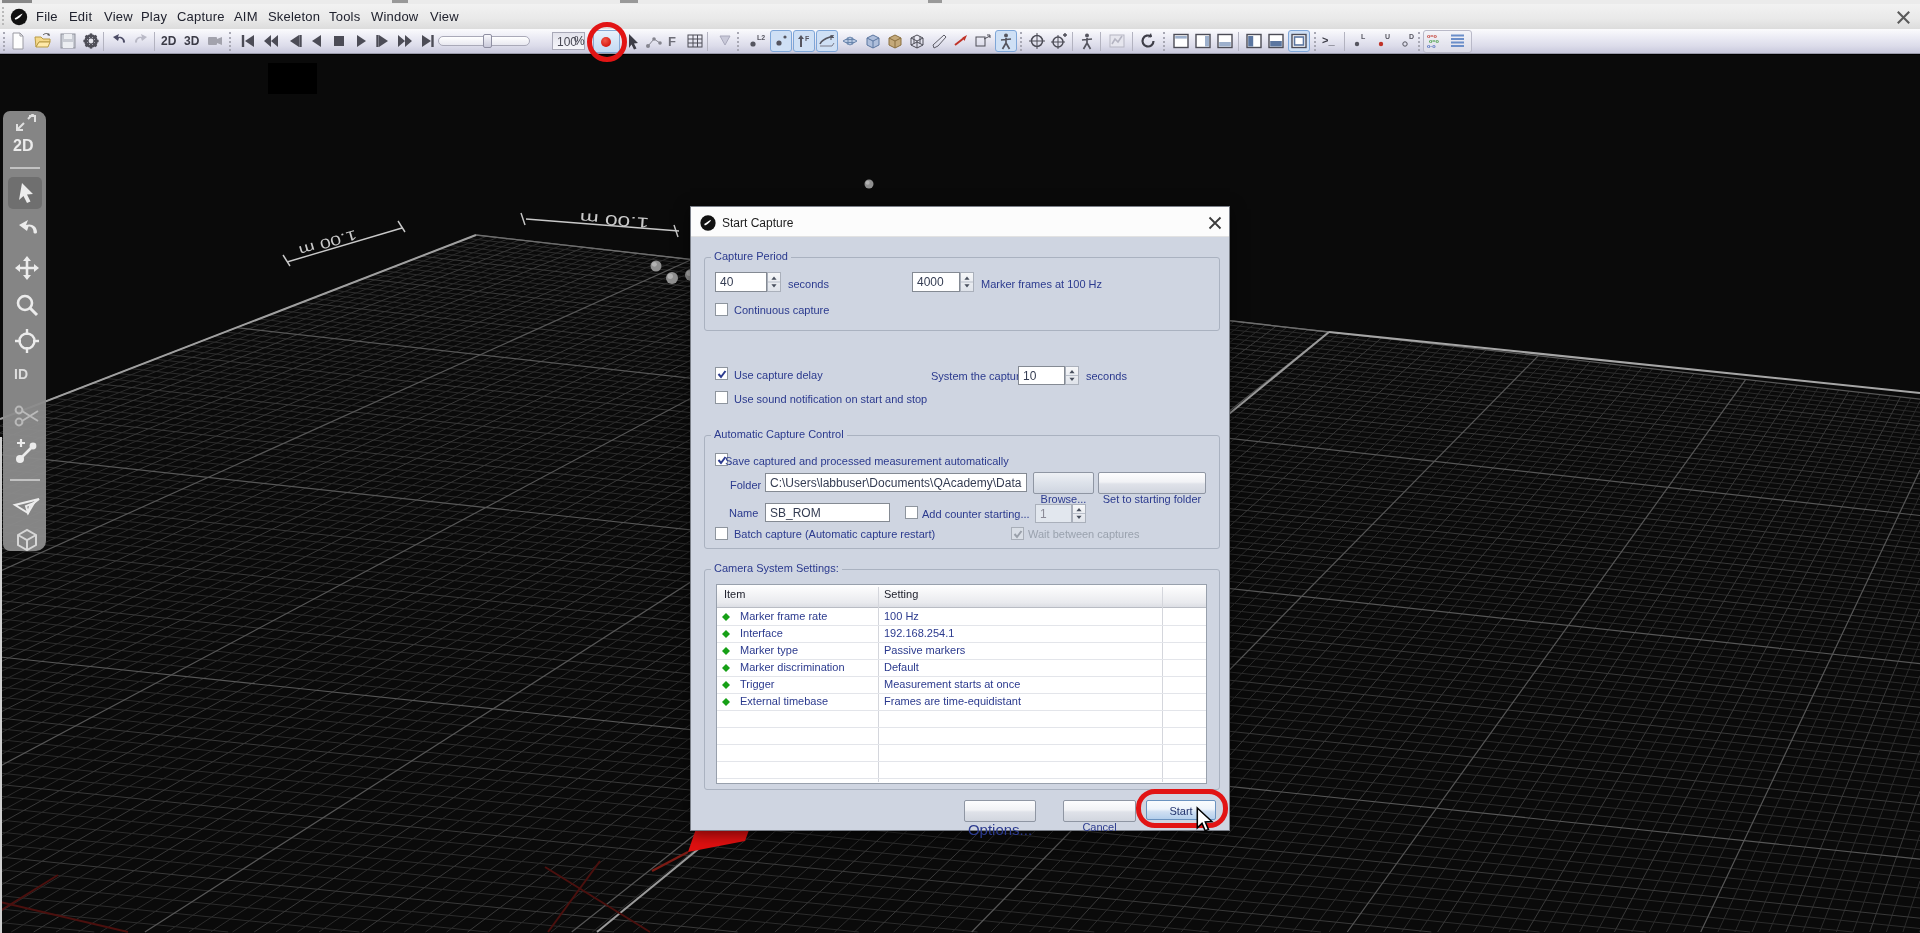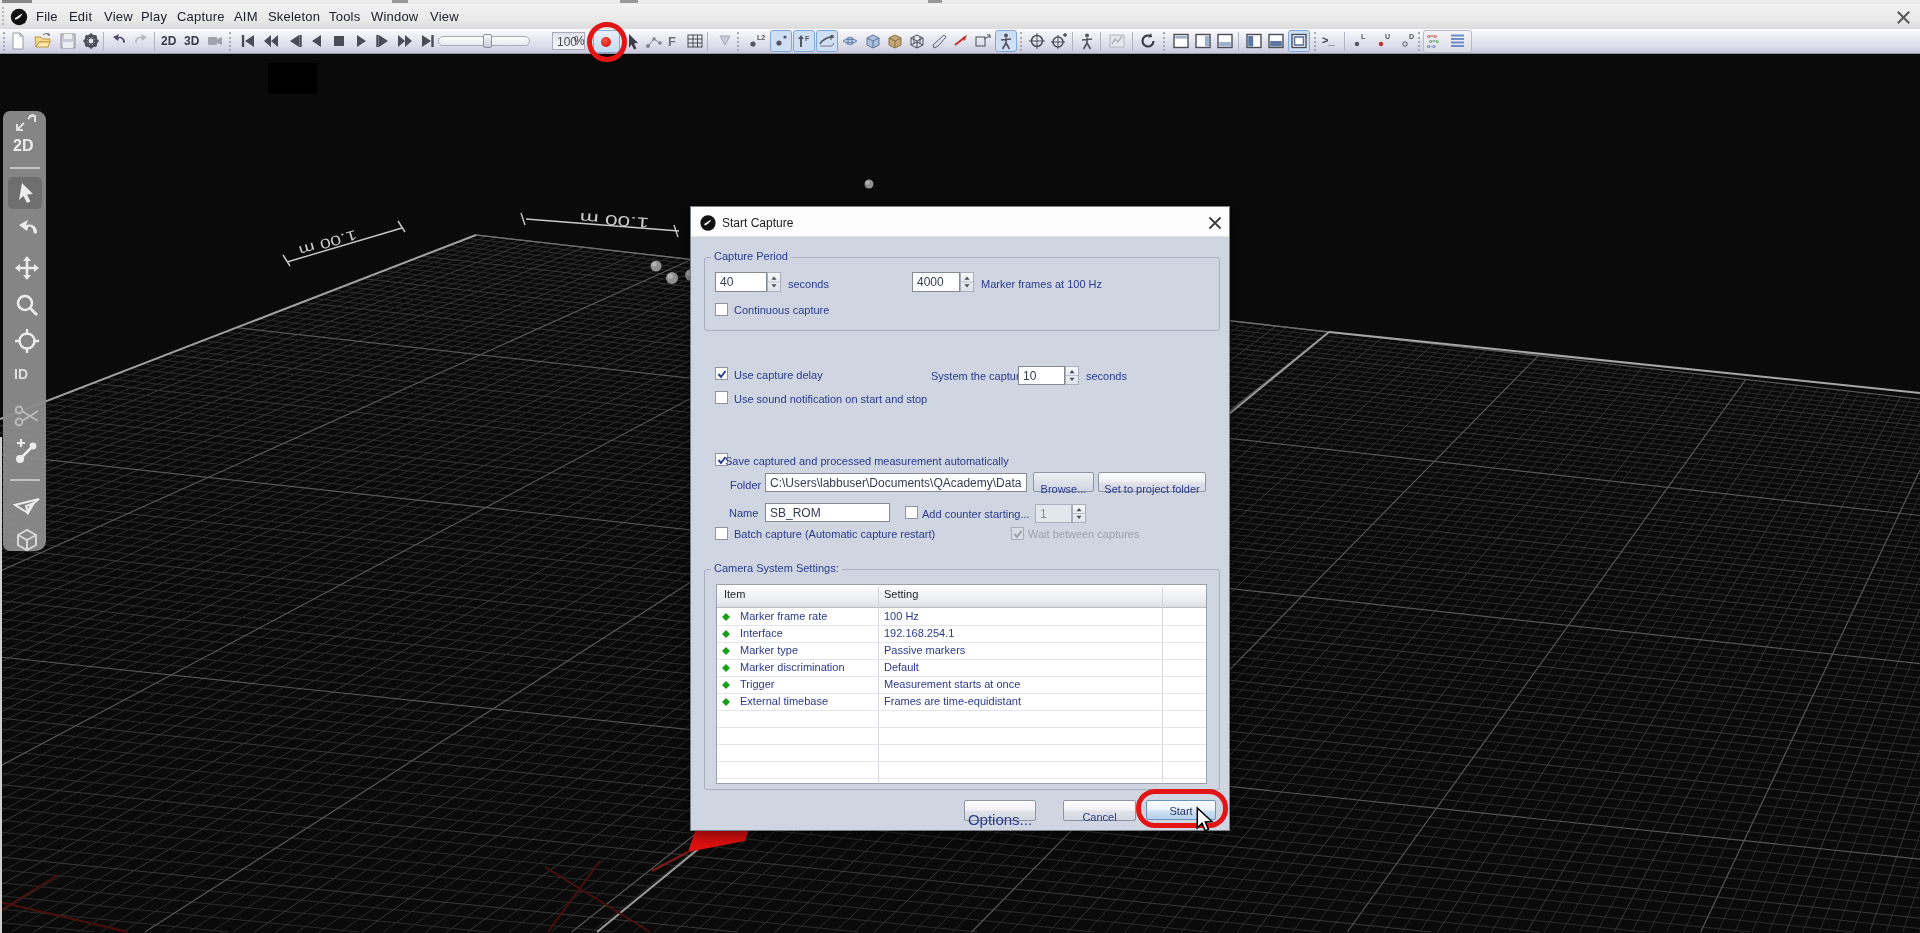--- a/index.html
+++ b/index.html
@@ -10,21 +10,21 @@
 #toolbar{position:absolute;left:0;top:29px;width:1920px;height:25px;background:linear-gradient(#fbfbfd,#e9e9f3 40%,#dcdcea 70%,#c9c9dc);border-bottom:1px solid #9a9aaa}
 #vp{position:absolute;left:0;top:55px;width:1920px;height:878px;background:#0a0a0a}
 #dlg{position:absolute;left:690px;top:206px;width:540px;height:625px;background:#cfd5e1;border:1px solid #7a7f88;box-shadow:0 3px 14px rgba(0,0,0,.55)}
 #dtitle{position:absolute;left:0;top:0;width:538px;height:30px;background:#fcfcfc;border-bottom:1px solid #e2e2e2}
 .gb{position:absolute;border:1px solid #aab2c0;border-radius:3px}
 .gl{position:absolute;top:-8px;left:6px;background:#cfd5e1;padding:0 3px;font-size:11px;color:#2b3a8e;white-space:nowrap}
 .nav{color:#2b3a8e;font-size:11px;white-space:nowrap}
 .cb{position:absolute;width:13px;height:13px;background:#fff;border:1px solid #8e959e}
 .inp{position:absolute;background:#fff;border:1px solid #848a93;font-size:11px;color:#343c52;padding:2px 4px 0 4px;white-space:nowrap}
 .spin{position:absolute;width:14px;background:linear-gradient(#f6f7f9,#dfe3ea);border:1px solid #aab0bb}
-.btn{position:absolute;background:linear-gradient(#fdfdfe,#f1f2f5 45%,#dfe2e9 55%,#d2d6df);border:1px solid #8f96a3;border-radius:2px;text-align:center;font-size:11px;color:#2b3a8e;padding-top:10px}
+.btn{position:absolute;background:linear-gradient(#fdfdfe,#f1f2f5 45%,#dfe2e9 55%,#d2d6df);border:1px solid #8f96a3;border-radius:2px;text-align:center;font-size:11px;color:#2b3a8e;padding-top:20px}
 svg text{font-family:"Liberation Sans",sans-serif}
 </style></head>
 <body>
 <div id="topstrip">
     <div class="abs" style="left:2px;top:0;width:30px;height:3px;background:#888"></div>
     <div class="abs" style="left:392px;top:0;width:16px;height:3px;background:#999"></div>
     <div class="abs" style="left:620px;top:0;width:18px;height:3px;background:#999"></div>
     <div class="abs" style="left:928px;top:0;width:14px;height:3px;background:#999"></div>
   </div>
 <div id="menubar">
@@ -684,29 +684,32 @@
     <span class="abs nav" style="left:240px;top:163px">System the capture</span>
     <div class="inp" style="left:327px;top:159px;width:47px;height:19px;font-size:12px;">10</div>
     <div class="spin" style="left:374px;top:159px;height:19px"></div>
     <svg class="abs" style="left:374px;top:159px" width="14" height="19" viewBox="0 0 14 19">
       <path d="M7 3.9000000000000004l2.6 3.4H4.4zM7 15.1l-2.6-3.4h5.2z" fill="#49505e"></path>
       <path d="M1 9.5h12" stroke="#b9bfca" stroke-width="1"></path>
     </svg>
     <span class="abs nav" style="left:395px;top:163px">seconds</span>
     <div class="cb" style="left:24px;top:184px"></div>
     <span class="abs nav" style="left:43px;top:186px">Use sound notification on start and stop</span>
+    <div class="gb" style="left:13px;top:228px;width:516px;height:114px">
+      <span class="gl">Automatic Capture Control</span>
+    </div>
     <div class="cb" style="left:24px;top:246px"></div>
     <svg class="abs" style="left:26px;top:248px" width="10" height="10" viewBox="0 0 10 10">
       <path d="M1.5 5l2.5 3 4.5-6" fill="none" stroke="#2b3a8e" stroke-width="2"></path>
     </svg>
     <span class="abs nav" style="left:34px;top:248px">Save captured and processed measurement automatically</span>
     <span class="abs nav" style="left:39px;top:272px">Folder</span>
     <div class="inp" style="left:74px;top:266px;width:262px;height:19px;font-size:12px;">C:\Users\labbuser\Documents\QAcademy\Data</div>
     <div class="btn" style="left:342px;top:265px;width:61px;height:20px;font-size:11px;background:linear-gradient(#eef1f5,#dde2ea 50%,#cfd5e0)">Browse...</div>
-    <div class="btn" style="left:407px;top:265px;width:108px;height:20px;font-size:11px;">Set to project folder</div>
+    <div class="btn" style="left:407px;top:265px;width:108px;height:20px;font-size:11px;">Set to starting folder</div>
     <span class="abs nav" style="left:38px;top:300px">Name</span>
     <div class="inp" style="left:74px;top:296px;width:125px;height:19px;font-size:12px;">SB_ROM</div>
     <div class="cb" style="left:214px;top:299px"></div>
     <span class="abs nav" style="left:231px;top:301px">Add counter starting...</span>
     <div class="inp" style="left:344px;top:297px;width:37px;height:19px;font-size:12px;background:#e2e7ee;color:#8a8a96;border-color:#aab0bb">1</div>
     <div class="spin" style="left:381px;top:297px;height:19px"></div>
     <svg class="abs" style="left:381px;top:297px" width="14" height="19" viewBox="0 0 14 19">
       <path d="M7 3.9000000000000004l2.6 3.4H4.4zM7 15.1l-2.6-3.4h5.2z" fill="#49505e"></path>
       <path d="M1 9.5h12" stroke="#b9bfca" stroke-width="1"></path>
     </svg>

